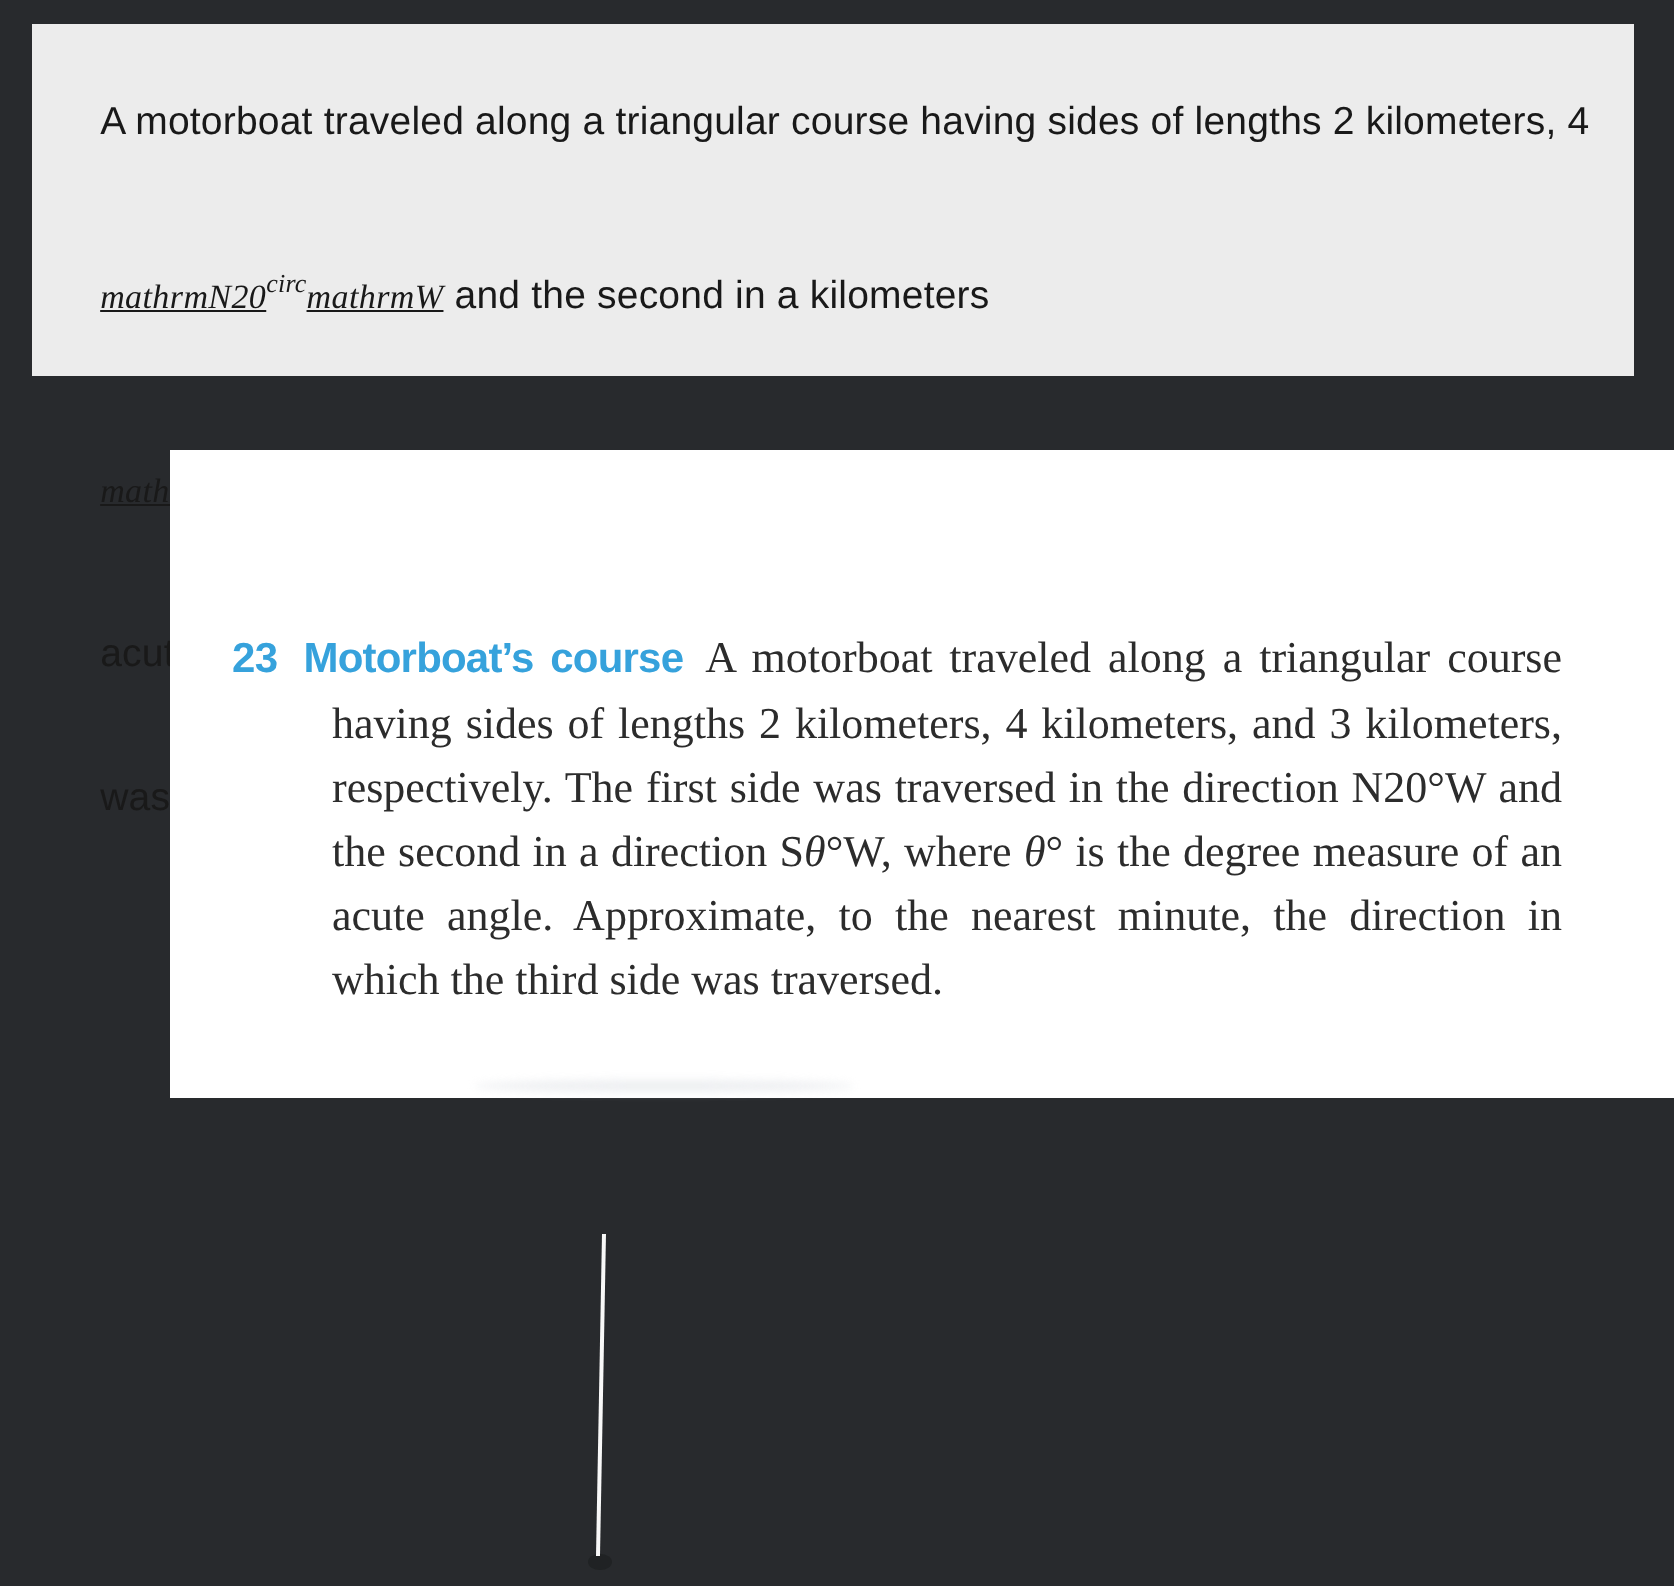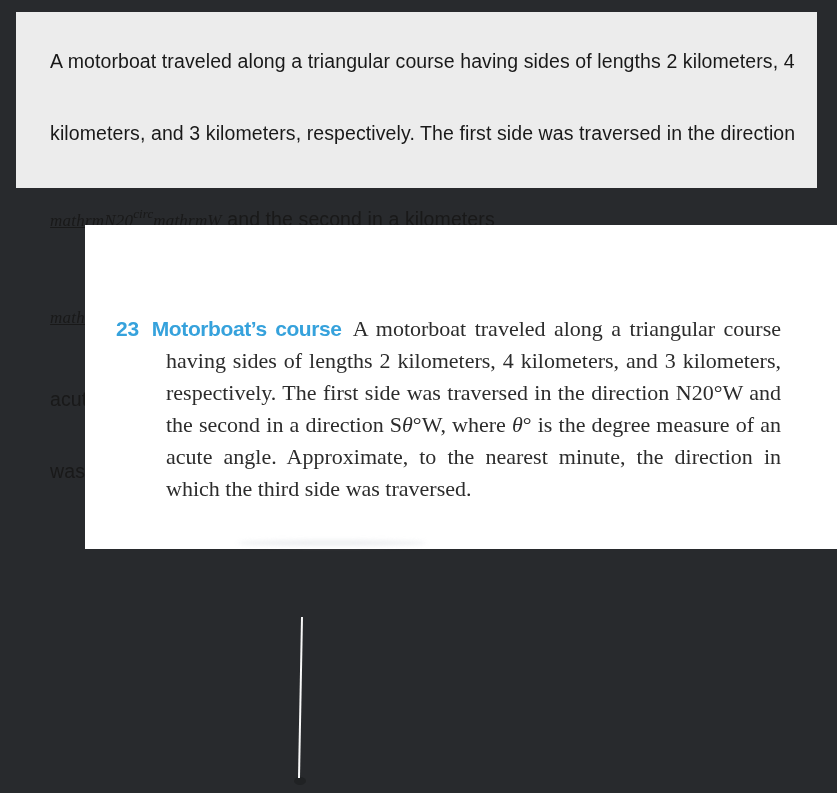--- a/index.html
+++ b/index.html
@@ -92,23 +92,20 @@
     pointer-events:none;
   }
 </style>
 </head>
 <body>
 
 <div class="problem-box">
   <div class="pline">
     <span>A motorboat traveled along a triangular course having sides of lengths 2 kilometers, 4</span>
   </div>
-  <div class="pline">
-    <span>kilometers, and 3 kilometers, respectively. The first side was traversed in the direction</span>
-  </div>
   <div class="pline math-line">
     <span class="math">mathrmN20</span><span class="msup">circ</span><span class="math">mathrmW</span><span> and the second in a kilometers</span>
   </div>
   <div class="pline math-line">
     <span class="math">mathrmStheta</span><span class="msup">circ</span><span class="math">mathrmW</span><span>, where </span><span class="math">theta</span><span class="msup">circ</span><span> is the degree measure of an</span>
   </div>
   <div class="pline">
     <span>acute angle. Approximate, to the nearest minute, the direction in which the third side</span>
   </div>
   <div class="pline">

